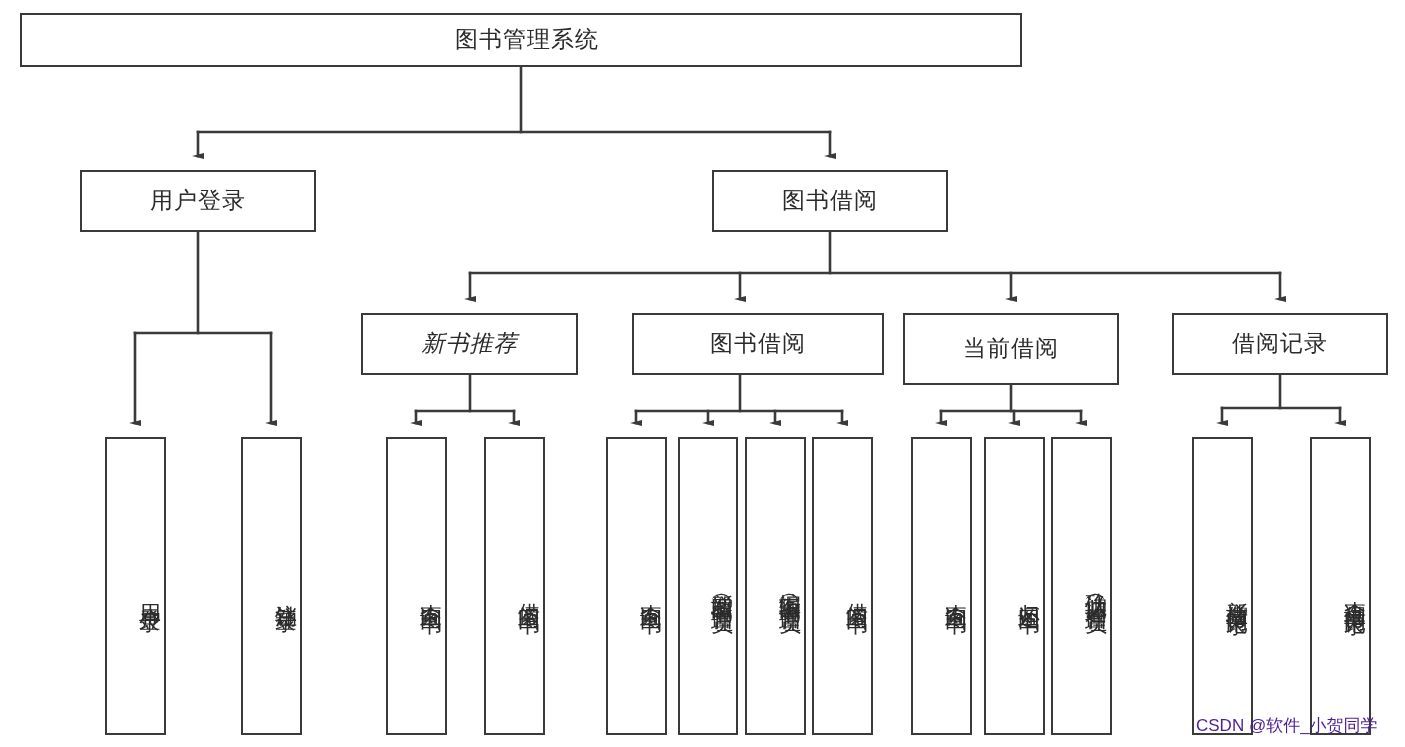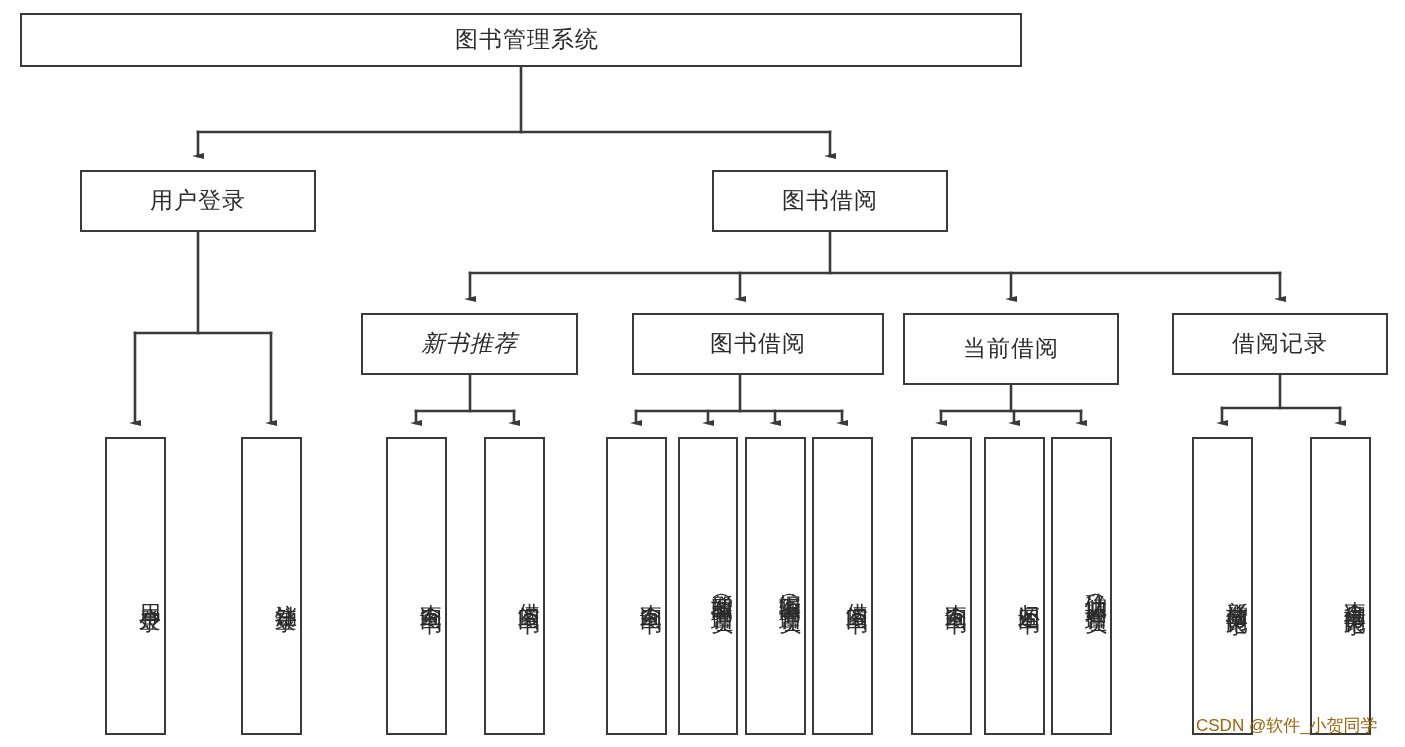--- a/index.html
+++ b/index.html
@@ -52,21 +52,21 @@
   .node.vert .vtext {
     writing-mode: vertical-rl;
     text-orientation: upright;
     display: block;
   }
   .watermark {
     position: absolute;
     left: 1196px;
     top: 714px;
     font-size: 17px;
-    color: #a16207;
+    color: #4c1d95;
     white-space: nowrap;
     z-index: 6;
     font-family: "Liberation Sans", "DejaVu Sans", sans-serif;
   }
 </style>
 </head>
 <body>
 
 <div id="canvas">
 

